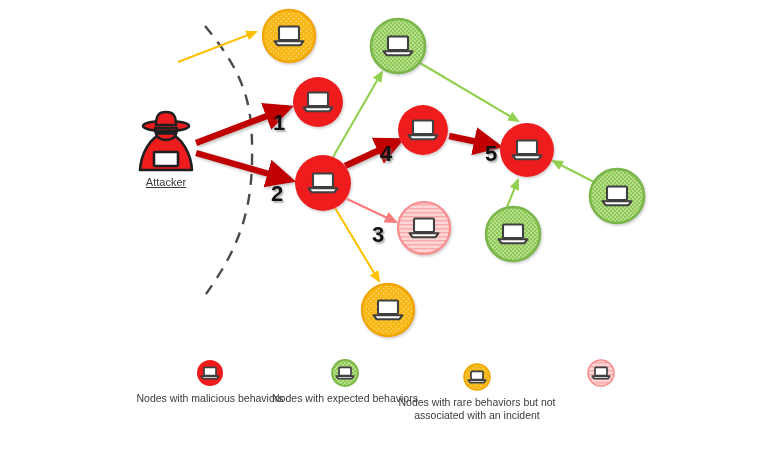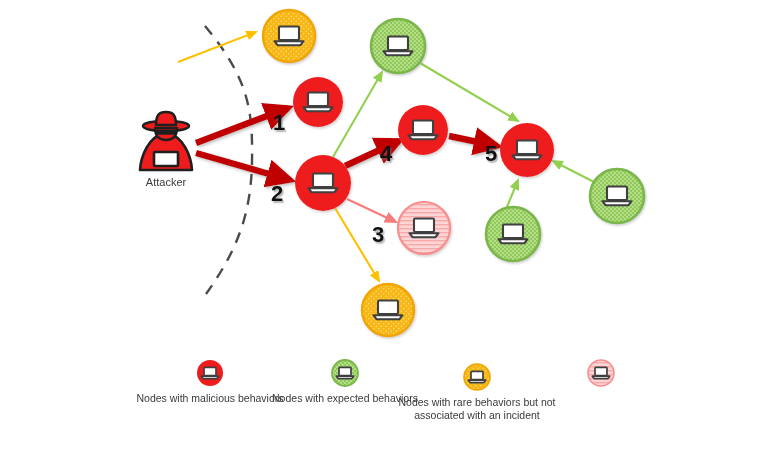--- a/index.html
+++ b/index.html
@@ -28,20 +28,21 @@
   }
   .attacker-label {
     position: absolute;
     font-size: 11px;
     color: #3b3b3b;
     text-align: center;
     width: 120px;
     left: 106px;
     top: 176px;
     font-family: "Liberation Sans", sans-serif;
+    text-decoration: underline;
   }
   .step-num {
     position: absolute;
     font-size: 22px;
     font-weight: bold;
     color: #111111;
     font-family: "Liberation Sans", sans-serif;
     text-shadow: 1.5px 1.5px 1.5px rgba(120,120,120,0.55);
     line-height: 1;
   }

